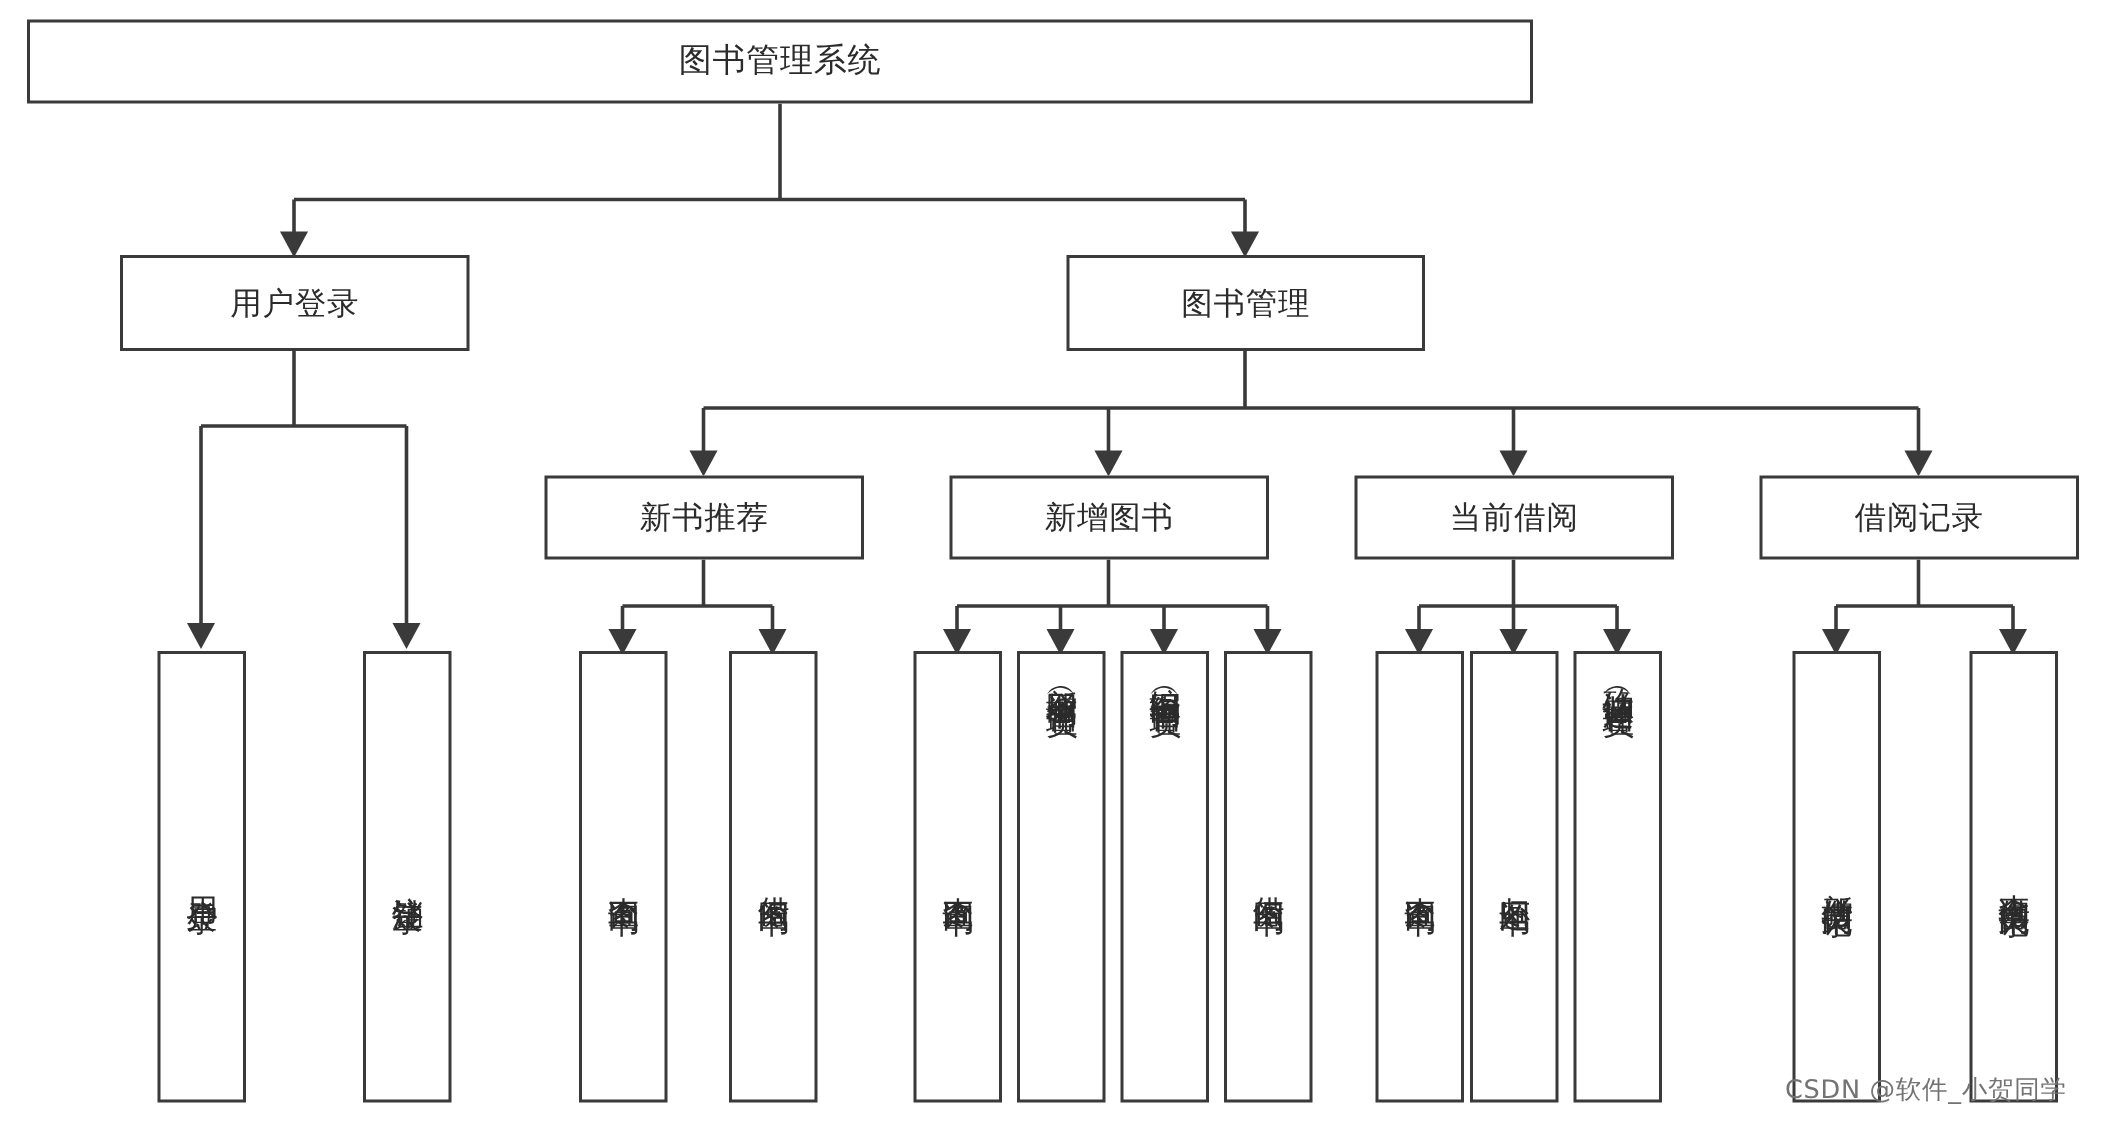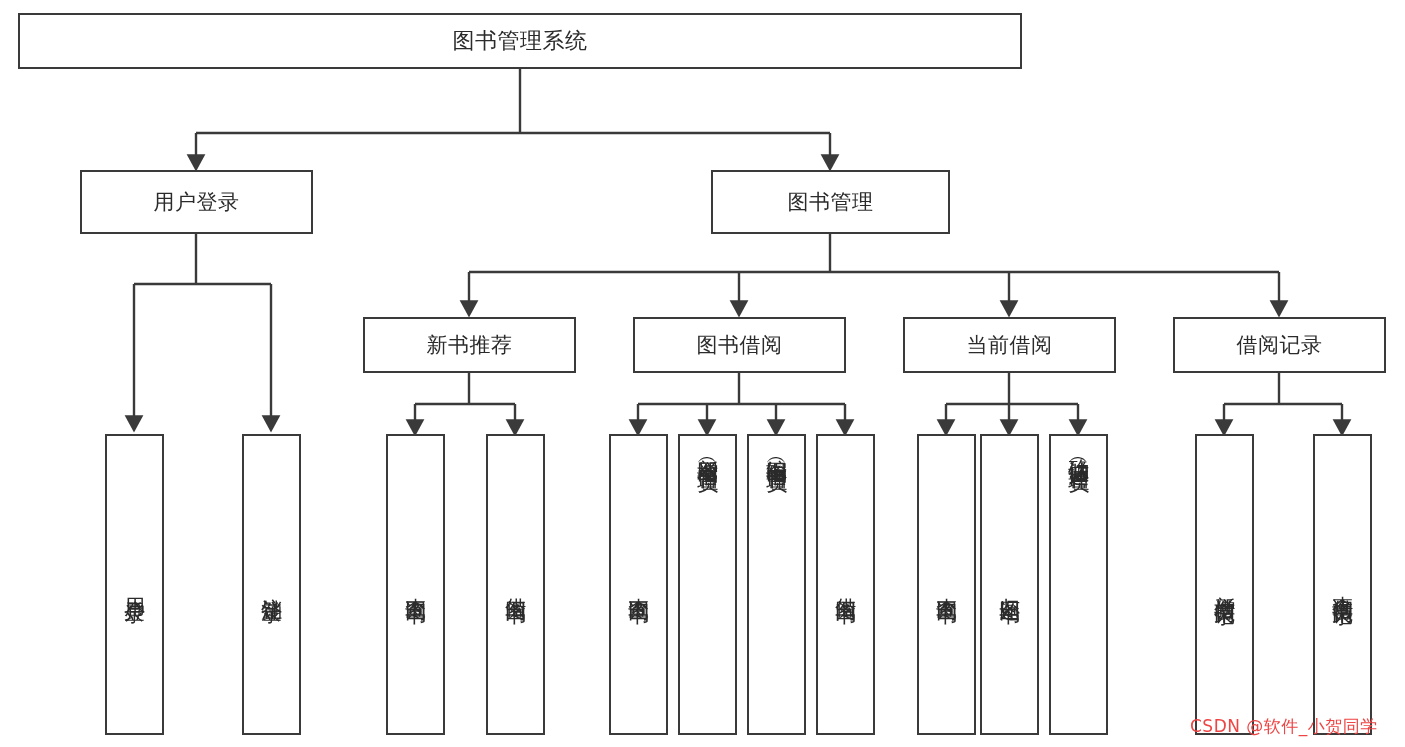--- a/index.html
+++ b/index.html
@@ -65,21 +65,21 @@
   }
   .v-node.center-text {
     align-items: center;
   }
   .v-node.top-text {
     align-items: flex-start;
     padding-top: 6px;
   }
   .watermark {
     position: absolute;
-    color: #ef4444;
+    color: #737373;
     font-size: 17px;
     letter-spacing: 0.5px;
     white-space: nowrap;
     user-select: none;
   }
 </style>
 </head>
 <body>
 
 <div id="diagram-root">
@@ -149,21 +149,21 @@
 
   <div class="node-box h-node" style="left:711px; top:170px; width:239px; height:64px;">
     <span class="node-label">图书管理</span>
   </div>
 
   <div class="node-box h-node" style="left:363px; top:317px; width:213px; height:56px;">
     <span class="node-label">新书推荐</span>
   </div>
 
   <div class="node-box h-node" style="left:633px; top:317px; width:213px; height:56px;">
-    <span class="node-label">图书借阅</span>
+    <span class="node-label">新增图书</span>
   </div>
 
   <div class="node-box h-node" style="left:1173px; top:317px; width:213px; height:56px;">
     <span class="node-label">借阅记录</span>
   </div>
 
   <div class="node-box h-node" style="left:903px; top:317px; width:213px; height:56px;">
     <span class="node-label">当前借阅</span>
   </div>
 

